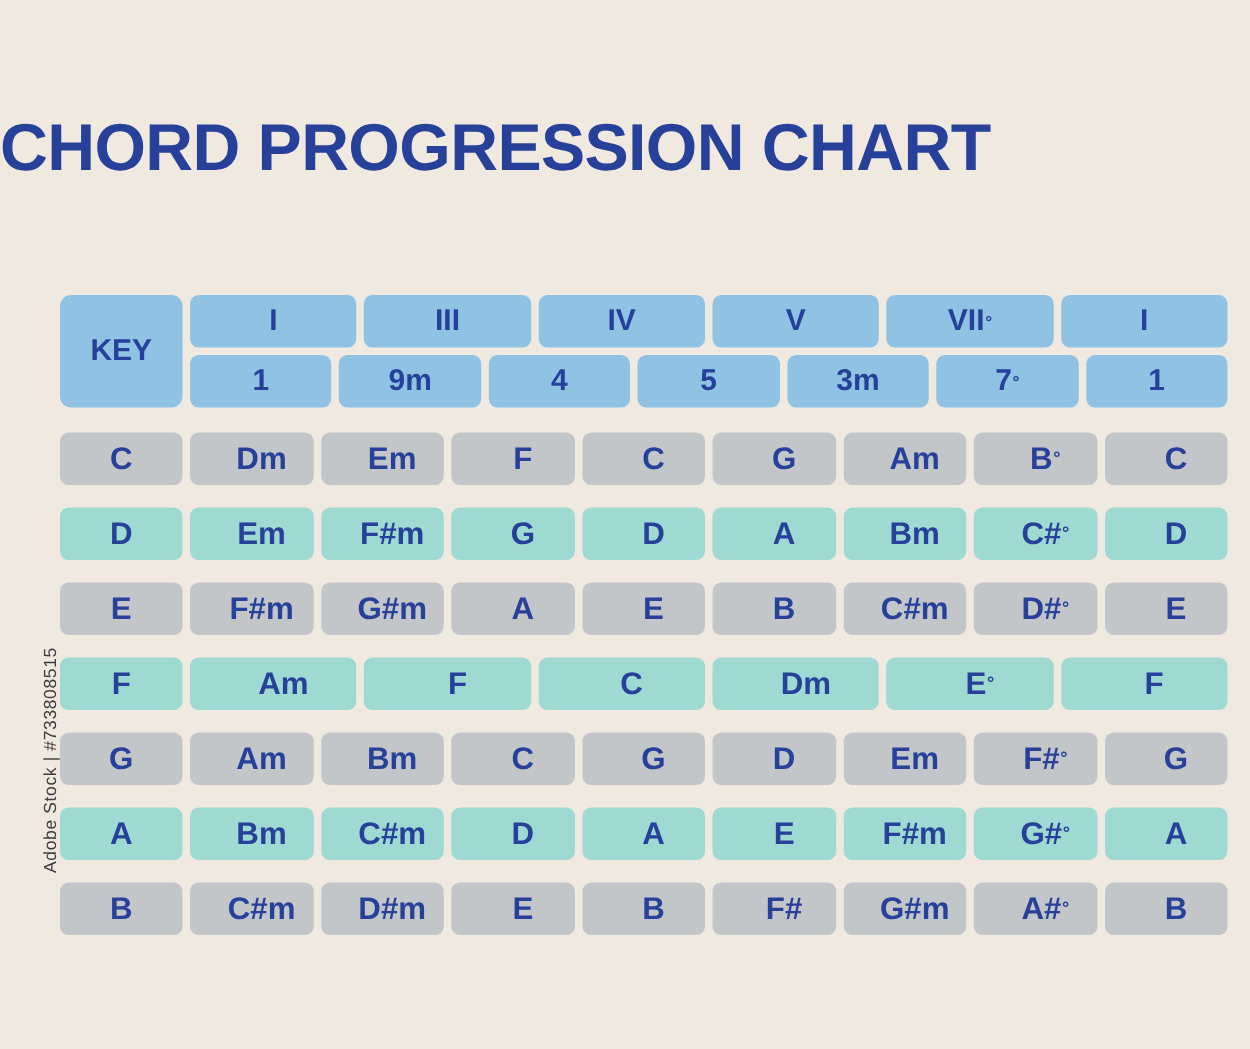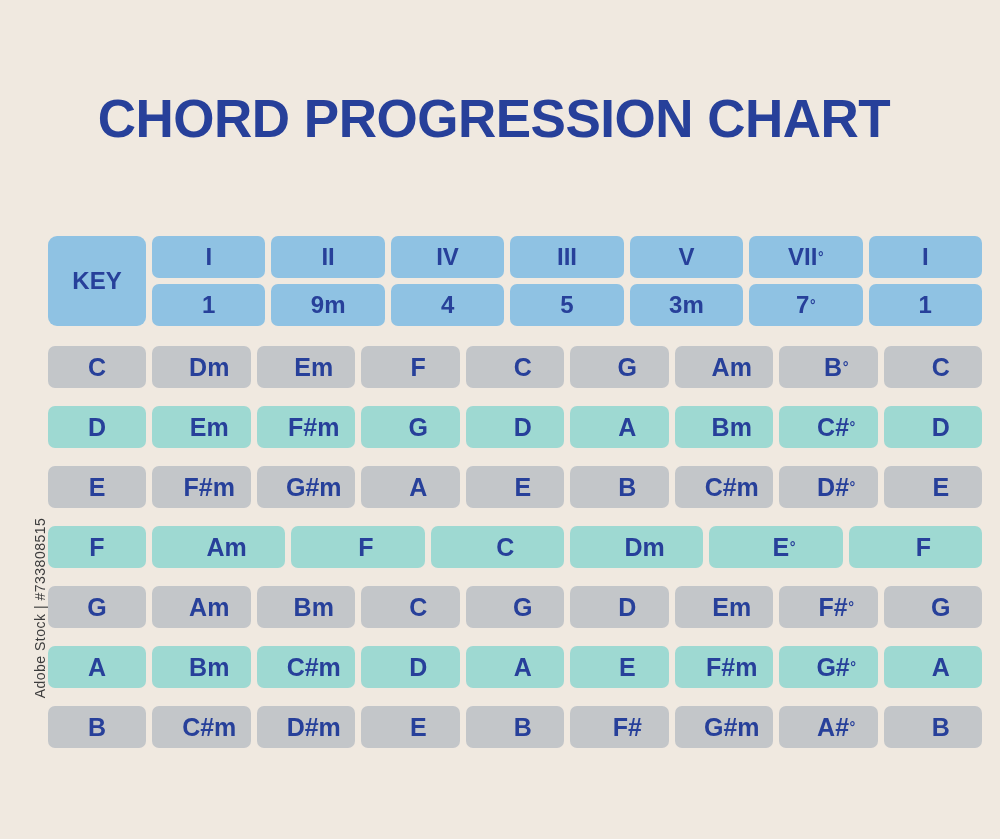--- a/index.html
+++ b/index.html
@@ -22,21 +22,20 @@
     height: 839px;
     box-sizing: border-box;
   }
 
   
   .title {
     position: absolute;
     left: 0;
     top: 88px;
     width: 988px;
-    text-align: center;
     font-size: 53px;
     font-weight: bold;
     letter-spacing: -0.5px;
     color: #27409a;
     font-family: "Liberation Sans", sans-serif;
     white-space: nowrap;
   }
 
   
   .watermark {
@@ -161,23 +160,22 @@
 
   <div class="watermark">Adobe Stock | #733808515</div>
 
   <div class="grid">
 
     <div class="hdr">
       <div class="key-cell">KEY</div>
       <div class="hdr-cols">
         <div class="hdr-row">
             <div class="hdr-cell">I</div>
-            <div class="hdr-cell">II</div>
+            <div class="hdr-cell">III</div>
             <div class="hdr-cell">IV</div>
-            <div class="hdr-cell">III</div>
             <div class="hdr-cell">V</div>
             <div class="hdr-cell">VII<sup class="deg">°</sup></div>
             <div class="hdr-cell">I</div>
           </div>
         <div class="hdr-row">
             <div class="hdr-cell">1</div>
             <div class="hdr-cell">9m</div>
             <div class="hdr-cell">4</div>
             <div class="hdr-cell">5</div>
             <div class="hdr-cell">3m</div>

